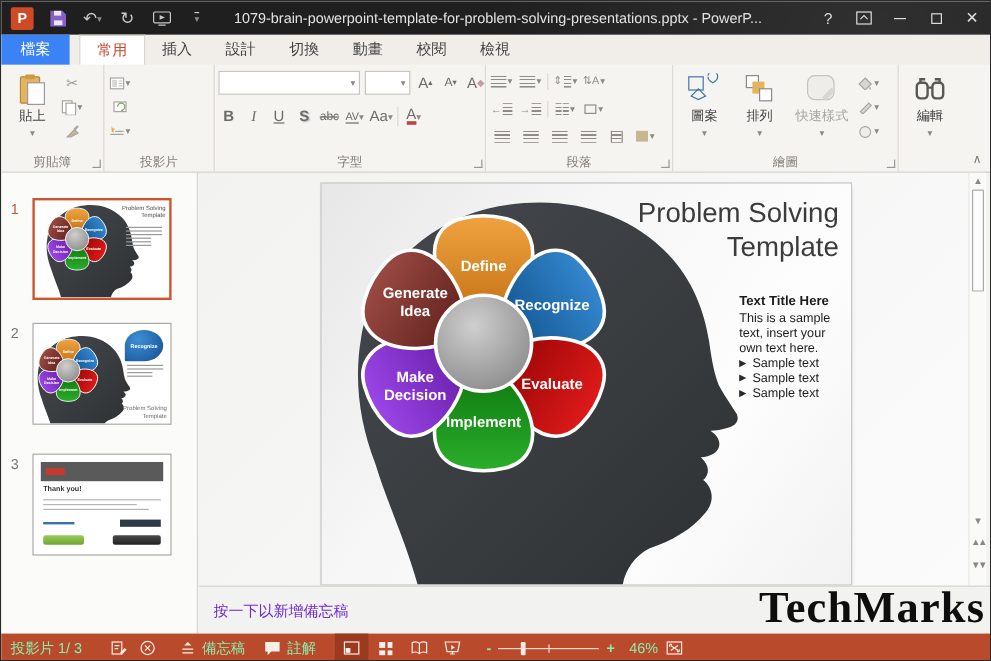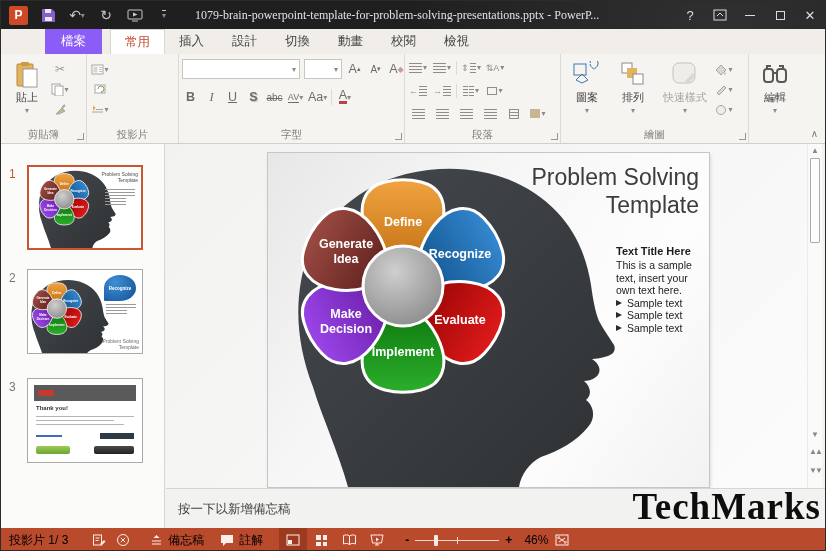--- a/index.html
+++ b/index.html
@@ -7,30 +7,30 @@
   body { font-family:"Liberation Sans","DejaVu Sans",sans-serif; background:#888; overflow:hidden; }
   .window { position:relative; width:826px; height:551px; background:#F4F2EF; border:1px solid #2b2b2b; overflow:hidden; }
 
   
   .titlebar { position:absolute; left:0; top:0; width:100%; height:28px; background:#1F1F1F;
     background-image:radial-gradient(circle at 88% 160%, rgba(255,255,255,.08), transparent 45%);
     display:flex; align-items:center; padding-left:8px; color:#D8D8D8; }
   .qat { display:flex; align-items:center; gap:11px; }
   .qat .qi { display:inline-flex; align-items:center; justify-content:center; width:18px; height:18px; color:#C9C9C9; font-size:14px; }
   .ppticon { width:19px; height:19px; background:#CE4A27; border-radius:2px; color:#fff; font-weight:bold; font-size:12px; display:flex; align-items:center; justify-content:center; }
-  .title-text { margin-left:22px; font-size:12px; color:#E2E2E2; white-space:nowrap; overflow:hidden;font-family:Liberation Serif, serif; }
+  .title-text { margin-left:22px; font-size:12px; color:#E2E2E2; white-space:nowrap; overflow:hidden; }
   .win-controls { margin-left:auto; display:flex; align-items:center; }
   .win-controls .wc { width:30px; height:28px; display:flex; align-items:center; justify-content:center; color:#DCDCDC; font-size:13px; }
   .wc .boxglyph { width:9px; height:9px; border:1px solid #DCDCDC; display:inline-block; }
   .wc .minglyph { width:10px; height:1px; background:#DCDCDC; display:inline-block; }
 
   
   .tabrow { position:absolute; left:0; top:28px; width:100%; height:25px; background:#F1EEE9; display:flex; align-items:stretch; }
   .tab { padding:0 14px; display:flex; align-items:center; font-size:12.5px; color:#444; }
-  .tab-file { background:#8b5cf6; color:#fff; margin-right:8px; padding:0 16px;margin-left:44px; }
+  .tab-file { background:#3b82f6; color:#fff; margin-right:8px; padding:0 16px; }
   .tab-selected { background:#FFF; color:#C24A2E; border:1px solid #D8D4CE; border-bottom:none; }
 
   
   .ribbon { position:absolute; left:0; top:53px; width:100%; height:90px; background:#F6F4F1; border-bottom:1px solid #D2CEC8; display:flex; }
   .rgroup { position:relative; height:100%; border-right:1px solid #DDD9D3; padding:3px 3px 14px 3px; display:flex; align-items:flex-start; }
   .glabel { position:absolute; bottom:1px; left:0; right:0; text-align:center; font-size:10.5px; color:#827E78; }
   .launcher { position:absolute; right:2px; bottom:3px; width:7px; height:7px; border-right:1px solid #9a9792; border-bottom:1px solid #9a9792; }
   .bigbtn { display:flex; flex-direction:column; align-items:center; justify-content:flex-start; width:46px; padding-top:2px; font-size:11px; color:#444; line-height:13px; text-align:left; }
   .bigbtn .bicon { height:30px; display:flex; align-items:center; justify-content:center; margin-bottom:2px; }
   .smallcol { display:flex; flex-direction:column; justify-content:flex-start; gap:4px; padding-top:4px; }
@@ -81,25 +81,25 @@
   .tb-bullet { width:0; height:0; border-left:6px solid #2a2a2a; border-top:3.5px solid transparent; border-bottom:3.5px solid transparent; flex:none; }
 
   .vscroll { position:absolute; left:806px; top:143px; width:15px; height:344px; background:#FAFAF9; border-left:1px solid #EAEAE8; font-size:8px; color:#8a8886; }
   .vs-up { position:absolute; top:2px; left:0; width:100%; text-align:center; }
   .vs-thumb { position:absolute; left:2px; top:14px; width:10px; height:85px; background:#FDFDFD; border:1px solid #ABABAB; border-radius:1px; }
   .vs-down { position:absolute; top:286px; left:0; width:100%; text-align:center; }
   .vs-prev { position:absolute; top:303px; left:0; width:100%; text-align:center; letter-spacing:-2px; }
   .vs-next { position:absolute; top:322px; left:0; width:100%; text-align:center; letter-spacing:-2px; }
 
   .notesbar { position:absolute; left:165px; top:487px; width:661px; height:40px; background:#F2F2F1; border-top:1px solid #D5D5D3; }
-  .notes-placeholder { position:absolute; left:12px; top:12px; font-size:12.5px; color:#404040; }
+  .notes-placeholder { position:absolute; left:12px; top:12px; font-size:12.5px; color:#6d28d9; }
   .watermark { position:absolute; left:568px; top:484px; width:252px; text-align:right; font-size:37px; font-weight:bold; color:#0e0e0e; font-family:cursive; letter-spacing:1px; z-index:20; }
 
   
-  .statusbar { position:absolute; left:0; top:527px; width:100%; height:24px; background:#BA4A2C; display:flex; align-items:center; color:#000000; font-size:12px; }
+  .statusbar { position:absolute; left:0; top:527px; width:100%; height:24px; background:#BA4A2C; display:flex; align-items:center; color:#86efac; font-size:12px; }
   .sb-item { display:flex; align-items:center; gap:5px; }
   .sb-icon { display:inline-flex; align-items:center; justify-content:center; }
   .viewbtn { width:28px; height:24px; display:flex; align-items:center; justify-content:center; }
   .viewbtn.sel { background:#9C3A1F; }
   .zoomslider { display:flex; align-items:center; gap:6px; margin-left:14px; }
   .zs-track { position:relative; width:84px; height:1px; background:#EDD9D0; }
   .zs-tick { position:absolute; left:50%; top:-3px; width:1px; height:7px; background:#EDD9D0; }
   .zs-thumb { position:absolute; left:22%; top:-5px; width:4px; height:11px; background:#F6EAE4; border-radius:1px; }
 </style>
 </head>

